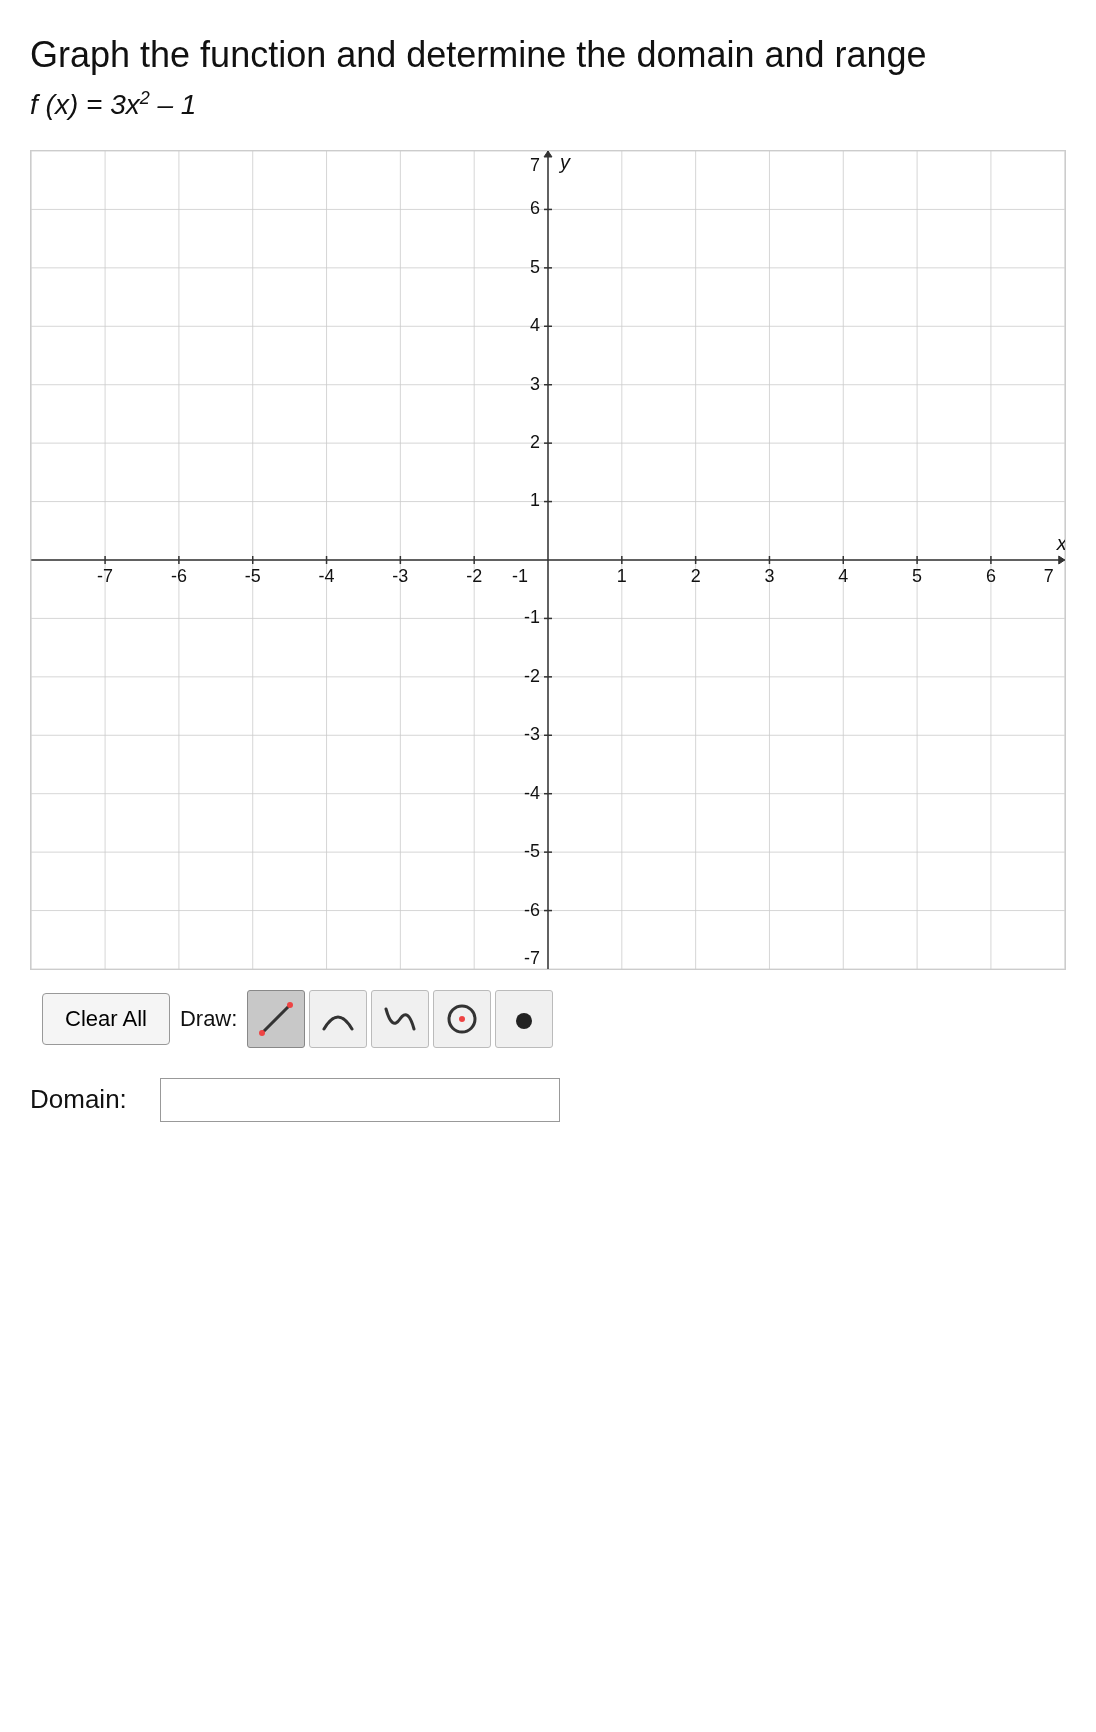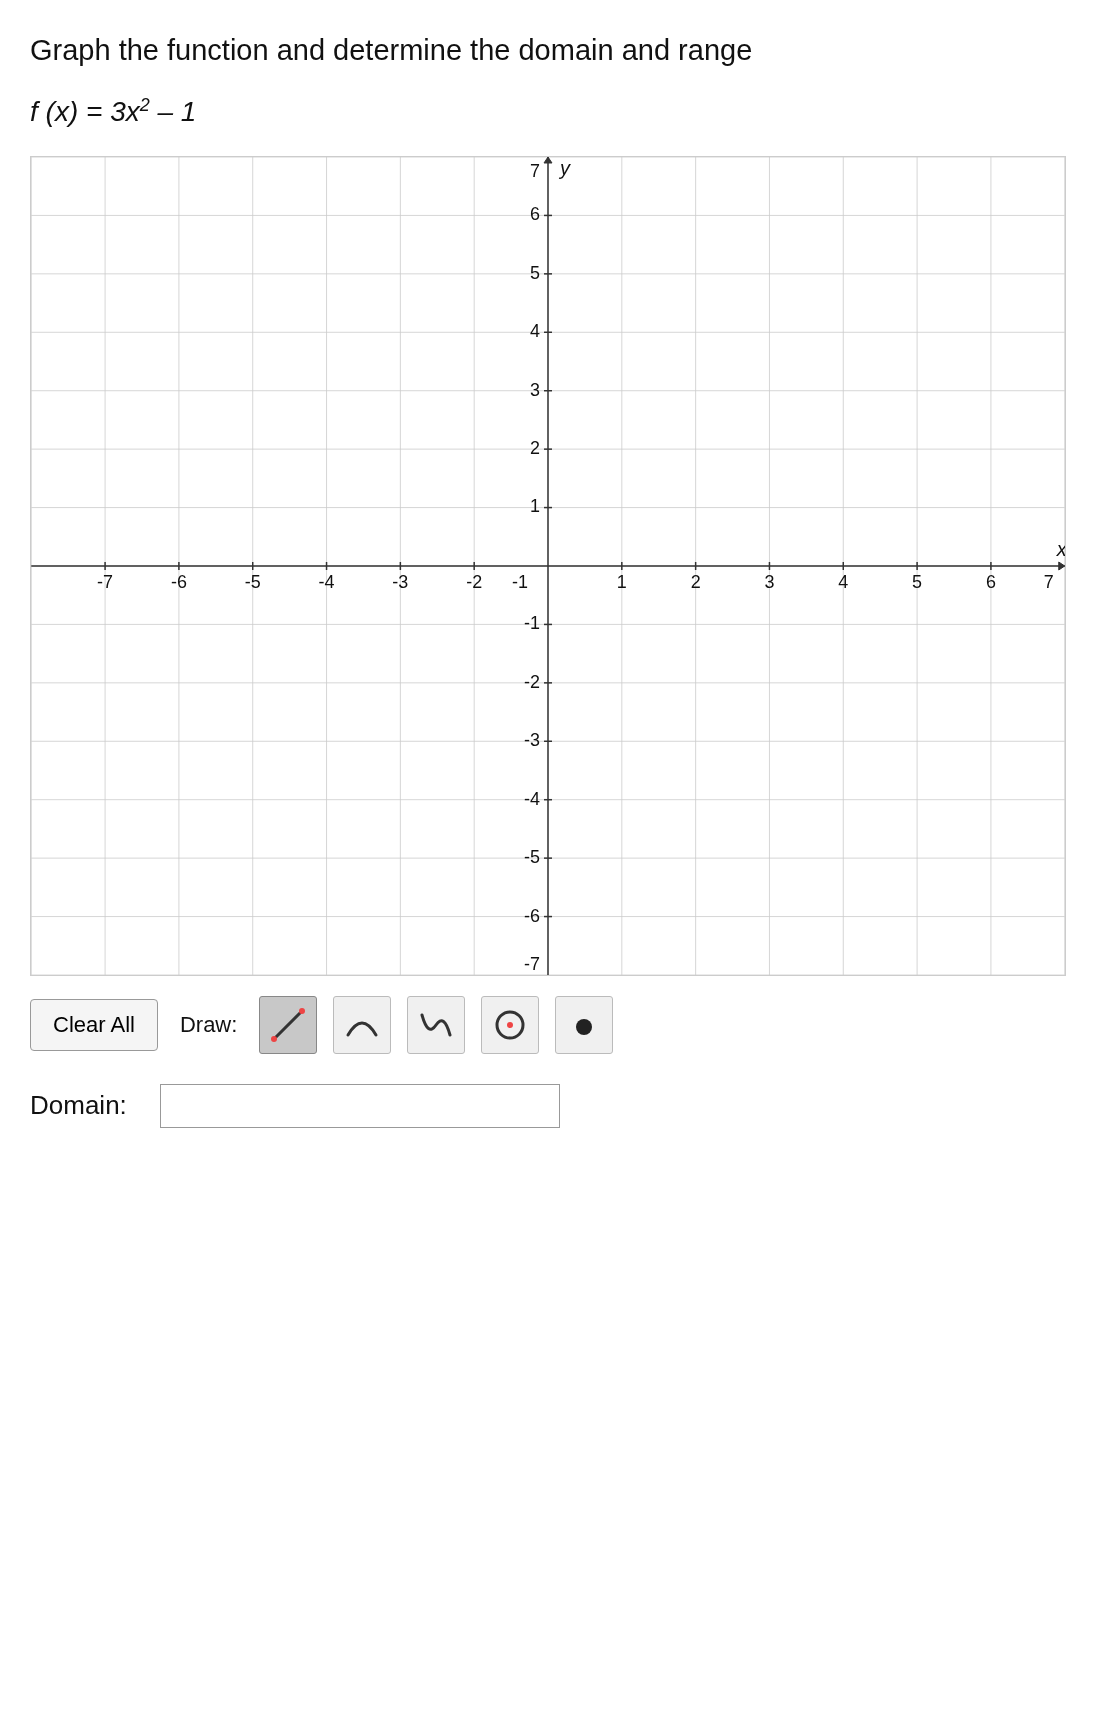--- a/index.html
+++ b/index.html
@@ -6,23 +6,23 @@
     body {
       background: #fff;
       font-family: Arial, sans-serif;
       width: 1096px;
       min-height: 1732px;
       padding: 30px 30px 40px 30px;
       color: #111;
     }
 
     .instructions {
-      font-size: 29px;
+      font-size: 36px;
       line-height: 1.4;
-      margin-bottom: 24px;
+      margin-bottom: 8px;
       font-weight: normal;
     }
 
     .equation {
       font-size: 28px;
       margin-bottom: 28px;
       font-style: italic;
     }
 
     .equation sup { font-size: 18px; }
@@ -38,23 +38,23 @@
     }
 
     .graph-svg {
       width: 100%;
       height: 100%;
     }
 
     .toolbar {
       display: flex;
       align-items: center;
-      gap: 12px;
+      gap: 0;
       margin-bottom: 30px;
-      margin-left: 0;
+      margin-left: 12px;
     }
 
     .clear-all-btn {
       border: 1px solid #999;
       background: #f5f5f5;
       padding: 12px 22px;
       font-size: 22px;
       cursor: pointer;
       border-radius: 4px;
       margin-right: 10px;

